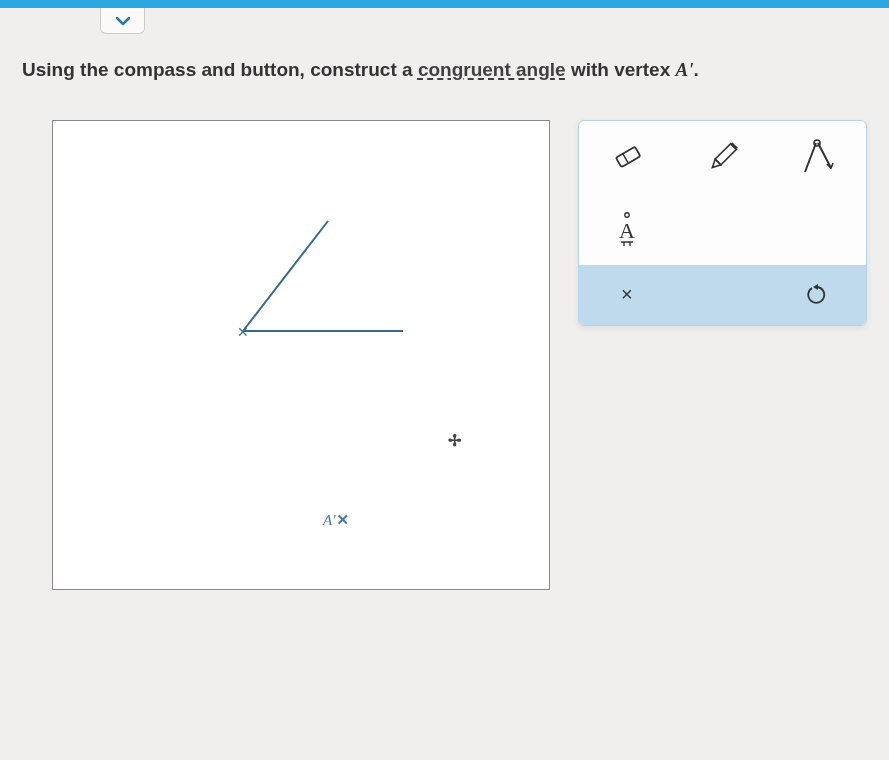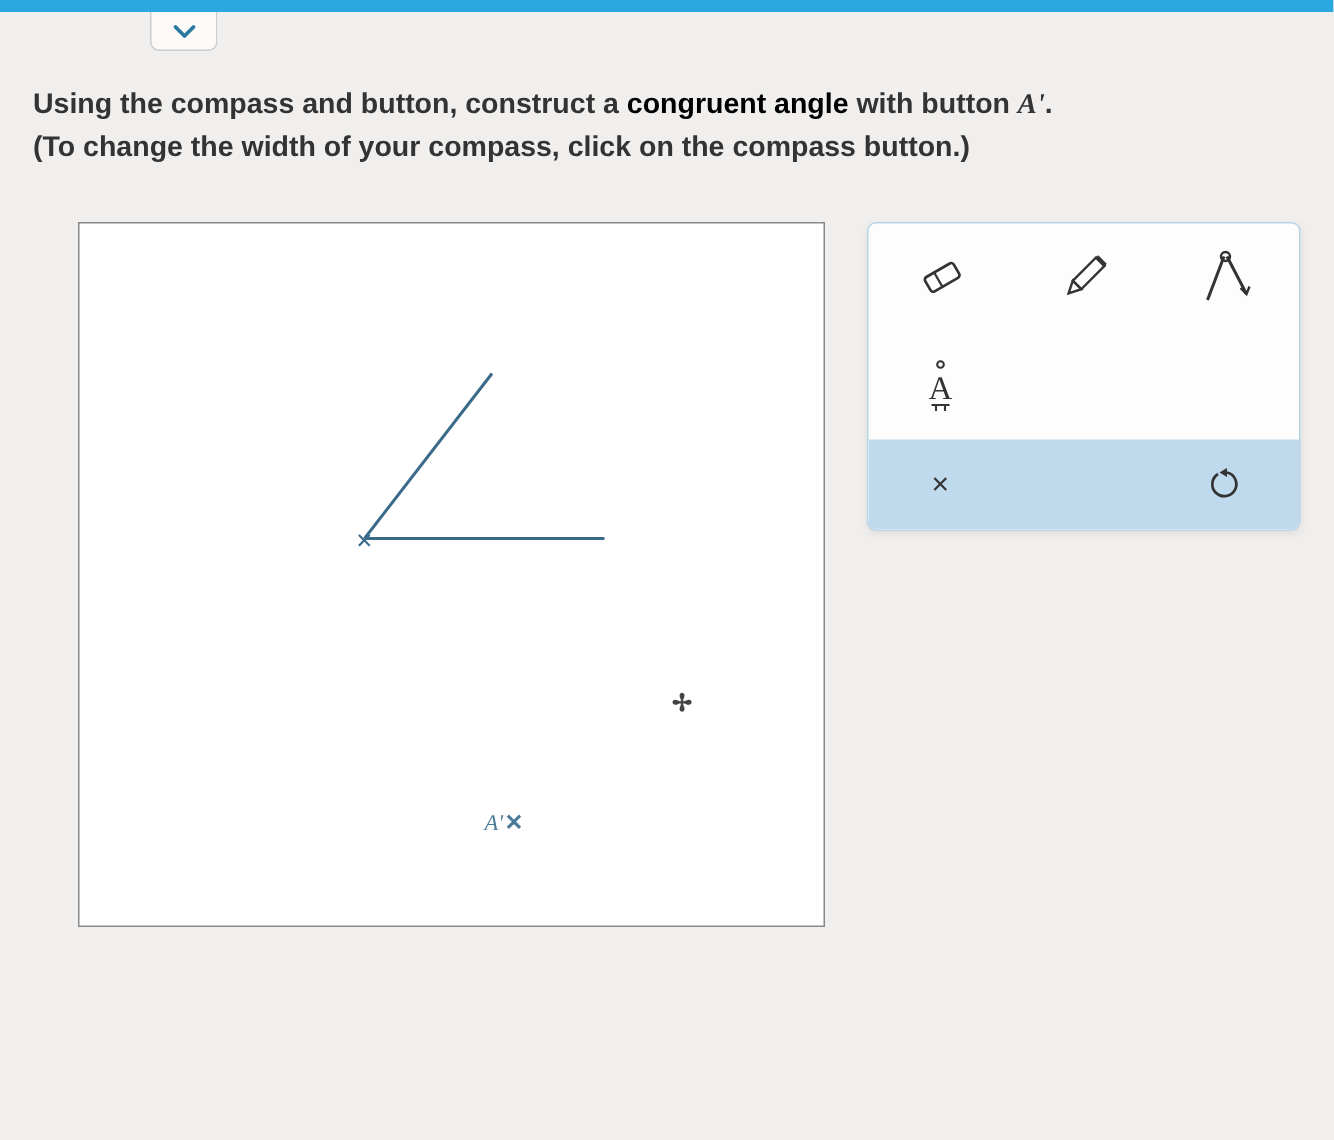--- a/index.html
+++ b/index.html
@@ -38,21 +38,22 @@
     padding: 18px 22px;
   }
   .instruction {
     font-size: 19px;
     color: #333;
     line-height: 1.5;
     font-weight: 600;
     margin-bottom: 35px;
   }
   .instruction .link {
-    color: #000000;
+    color: #404040;
+    text-decoration: underline;
     text-decoration-style: dashed;
     text-underline-offset: 3px;
     cursor: pointer;
   }
   .instruction .italic { font-style: italic; font-family: "Times New Roman", serif; }
   .work-area {
     display: flex;
     gap: 28px;
     align-items: flex-start;
     padding-left: 30px;
@@ -120,22 +121,21 @@
 <div class="tab-area">
   <div class="dropdown-tab">
     <svg width="16" height="10" viewBox="0 0 16 10">
       <path d="M2 2 L8 8 L14 2" stroke="#2a7aa0" stroke-width="2.5" fill="none" stroke-linecap="round" stroke-linejoin="round"></path>
     </svg>
   </div>
 </div>
 
 <div class="content">
   <p class="instruction">
-    <span>Using the compass and button, construct a </span><span class="link">congruent angle</span><span> with button </span><span class="italic">A'</span><span>.</span><br>
-    <span>(To change the width of your compass, click on the compass button.)</span>
+    <span>Using the compass and button, construct a </span><span class="link">congruent angle</span><span> with vertex </span><span class="italic">A'</span><span>.</span><br>
   </p>
 
   <div class="work-area">
     <div class="canvas-box">
       <svg class="angle-svg" width="200" height="140">
         <line x1="20" y1="120" x2="180" y2="120" stroke="#3a6a8a" stroke-width="2"></line>
         <line x1="20" y1="120" x2="105" y2="10" stroke="#3a6a8a" stroke-width="2"></line>
         <text x="14" y="126" font-size="14" fill="#3a6a8a">✕</text>
       </svg>
       <div class="cursor-cross">✢</div>

